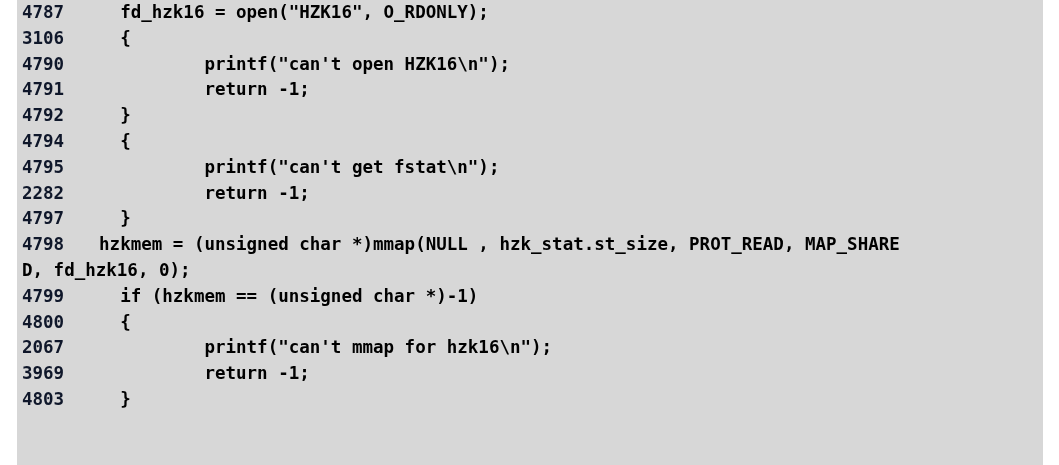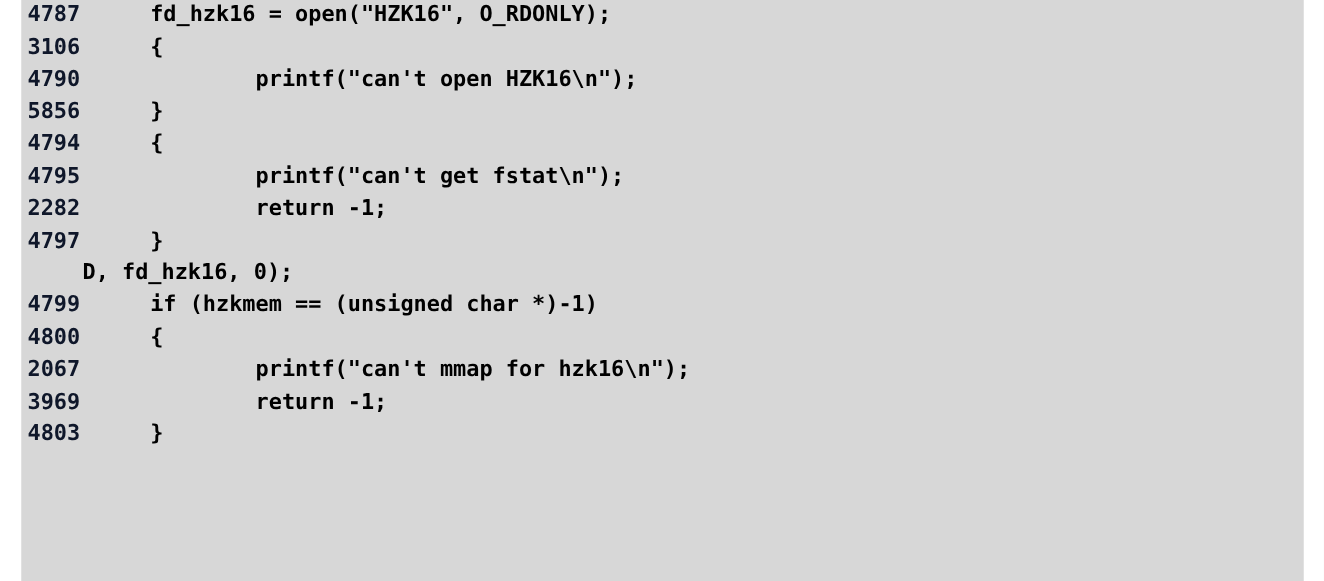--- a/index.html
+++ b/index.html
@@ -44,34 +44,35 @@
     color: #0f172a;
   }
 
   .linetext {
     display: inline;
     color: #000000;
   }
   .code-line.wrap .linetext {
     display: inline-block;
     padding-left: 5px;
-    margin-left: 44px;
   }
 </style>
 </head>
 <body>
 
 <div id="code-listing" style="background: rgb(215, 215, 215);">
     <div class="code-line"><span class="lineno">4787</span><span class="linetext">    fd_hzk16 = open("HZK16", O_RDONLY);</span></div>
     <div class="code-line"><span class="lineno">3106</span><span class="linetext">    {</span></div>
     <div class="code-line"><span class="lineno">4790</span><span class="linetext">            printf("can't open HZK16\n");</span></div>
-    <div class="code-line"><span class="lineno">5856</span><span class="linetext">    }</span></div>
+    <div class="code-line"><span class="lineno">4791</span><span class="linetext">            return -1;</span></div>
+    <div class="code-line"><span class="lineno">4792</span><span class="linetext">    }</span></div>
     <div class="code-line"><span class="lineno">4794</span><span class="linetext">    {</span></div>
     <div class="code-line"><span class="lineno">4795</span><span class="linetext">            printf("can't get fstat\n");</span></div>
     <div class="code-line"><span class="lineno">2282</span><span class="linetext">            return -1;</span></div>
     <div class="code-line"><span class="lineno">4797</span><span class="linetext">    }</span></div>
+    <div class="code-line"><span class="lineno">4798</span><span class="linetext">  hzkmem = (unsigned char *)mmap(NULL , hzk_stat.st_size, PROT_READ, MAP_SHARE</span></div>
     <div class="code-line wrap"><span class="linetext">D, fd_hzk16, 0);</span></div>
     <div class="code-line"><span class="lineno">4799</span><span class="linetext">    if (hzkmem == (unsigned char *)-1)</span></div>
     <div class="code-line"><span class="lineno">4800</span><span class="linetext">    {</span></div>
     <div class="code-line"><span class="lineno">2067</span><span class="linetext">            printf("can't mmap for hzk16\n");</span></div>
     <div class="code-line"><span class="lineno">3969</span><span class="linetext">            return -1;</span></div>
     <div class="code-line"><span class="lineno">4803</span><span class="linetext">    }</span></div>
   </div>
 
 </body></html>

